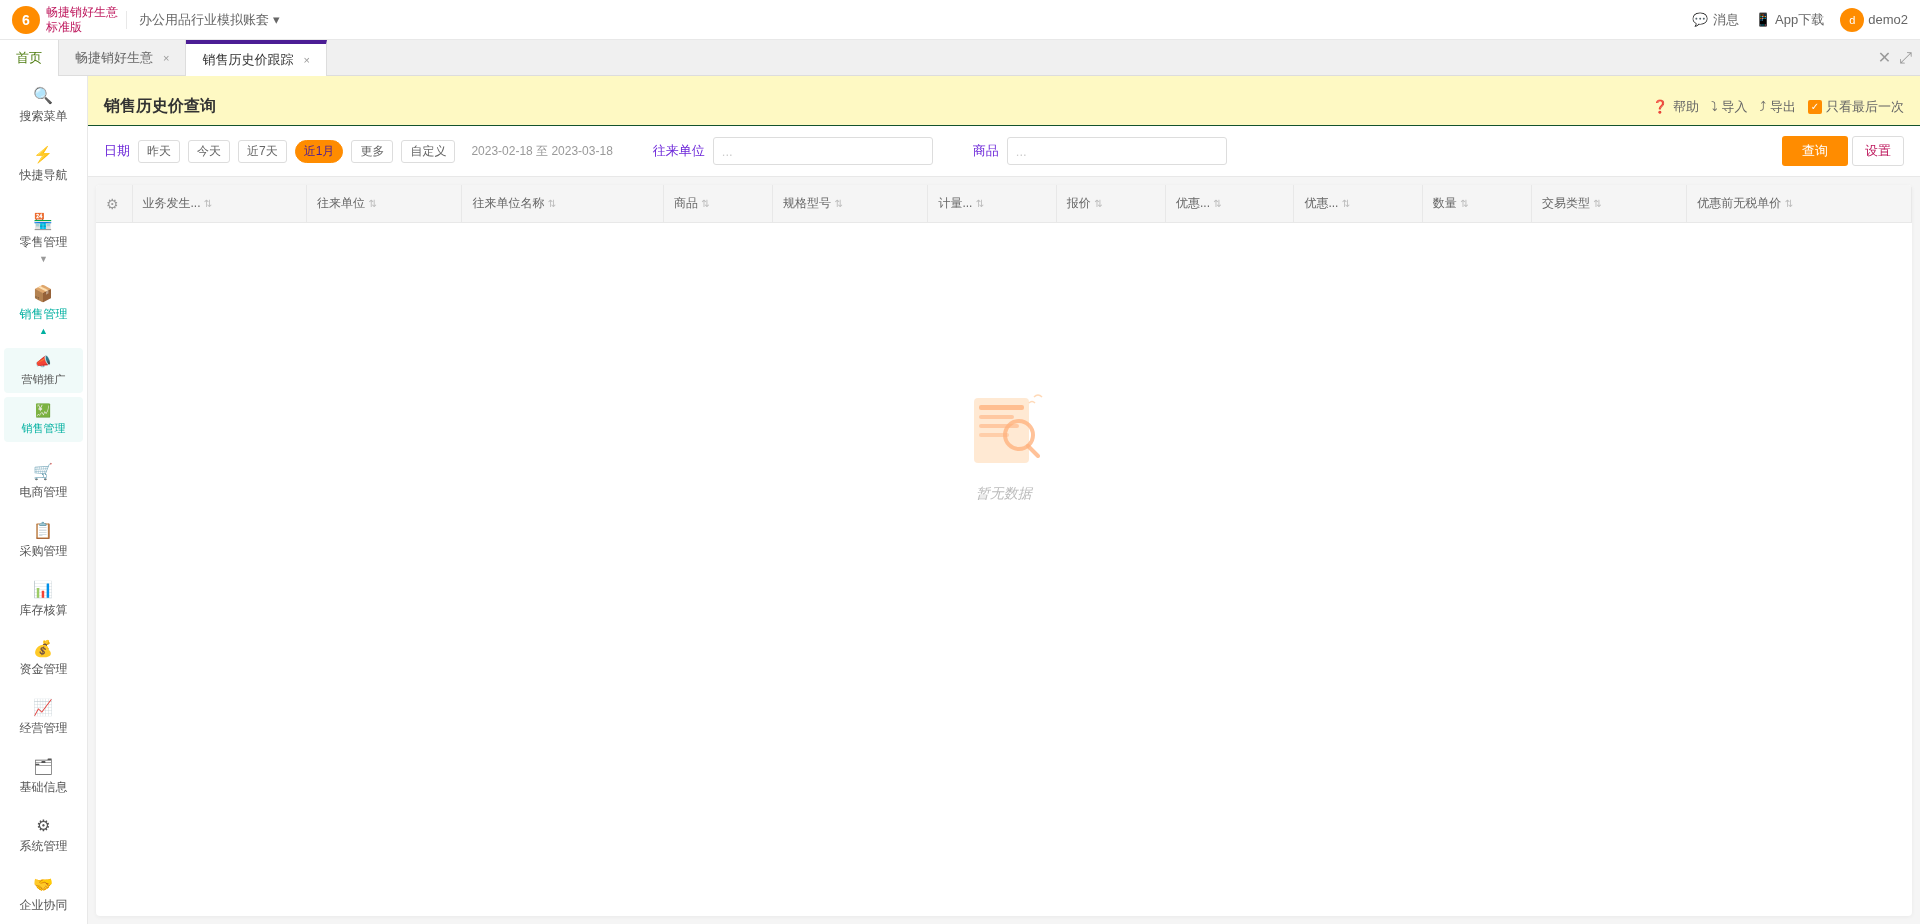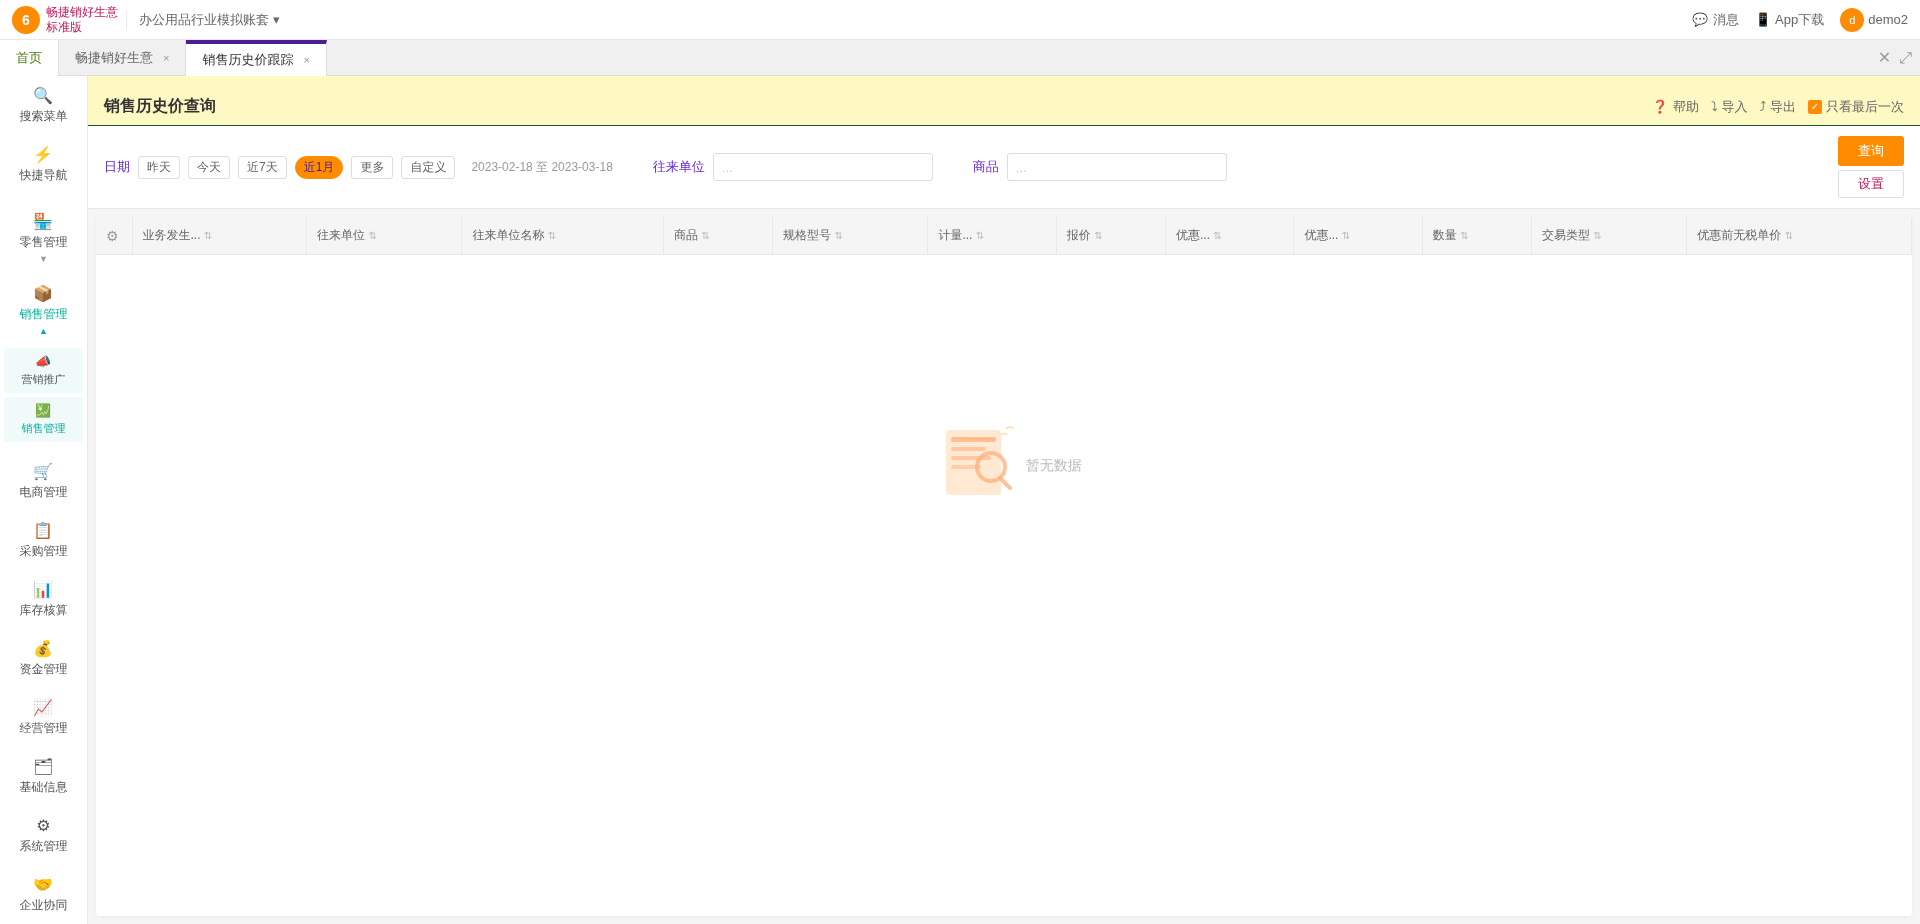--- a/index.html
+++ b/index.html
@@ -49,33 +49,33 @@
     .filter-row { background: #fff; padding: 10px 16px; border-bottom: 1px solid #e8e8e8; display: flex; align-items: center; gap: 16px; flex-shrink: 0; }
     .filter-group { display: flex; align-items: center; gap: 8px; }
     .filter-label { color: #6d28d9; font-size: 13px; white-space: nowrap; }
     .date-range-text { font-size: 12px; color: #999; }
     .date-btn { padding: 2px 8px; border-radius: 3px; border: 1px solid #ddd; background: #fff; color: #666; font-size: 12px; cursor: pointer; }
     .date-btn.active { background: #ff8c00; color: #4c1d95; border-color: #ff8c00; border-radius: 12px; }
     .filter-input { height: 28px; border: 1px solid #ddd; border-radius: 3px; padding: 0 8px; font-size: 13px; min-width: 200px; color: #ccc; display: flex; align-items: center; }
     .filter-dots { color: #ccc; font-size: 13px; }
     .query-btn { background: #ff8c00; color: white; border: none; border-radius: 3px; padding: 6px 20px; font-size: 13px; cursor: pointer; margin-left: auto; }
     .settings-btn { background: #fff; color: #be185d; border: 1px solid #ddd; border-radius: 3px; padding: 4px 12px; font-size: 13px; cursor: pointer; }
-    .filter-actions { display: flex; flex-direction: column; gap: 4px; margin-left: auto; }
+    .filter-actions { display: flex; flex-direction: row; gap: 4px; margin-left: auto; }
 
     
     .table-container { flex: 1; overflow: auto; background: #fff; margin: 8px; border-radius: 4px; box-shadow: 0 1px 4px rgba(0,0,0,0.05); }
     .data-table { width: 100%; border-collapse: collapse; font-size: 13px; }
     .data-table thead tr { background: #f5f5f5; border-bottom: 1px solid #e8e8e8; }
     .data-table th { padding: 10px 10px; text-align: left; color: #666; font-weight: 500; border-right: 1px solid #e8e8e8; white-space: nowrap; font-size: 12px; }
     .data-table th .sort-icon { color: #bbb; font-size: 10px; }
     .th-settings { width: 36px; text-align: center; }
     .settings-gear { color: #999; font-size: 14px; }
 
     
-    .empty-state { display: flex; align-items: center; justify-content: center; padding: 80px 0; }
+    .empty-state { display: flex; flex-direction: column; align-items: center; justify-content: center; padding: 80px 0; font-style: italic; }
     .empty-text { color: #bbb; font-size: 14px; margin-top: 12px; }
   </style>
 </head>
 <body>
 
 <div class="top-bar">
   <div class="top-bar-left">
     <div class="logo-area">
       <div class="logo-icon">
         <span>6</span>

